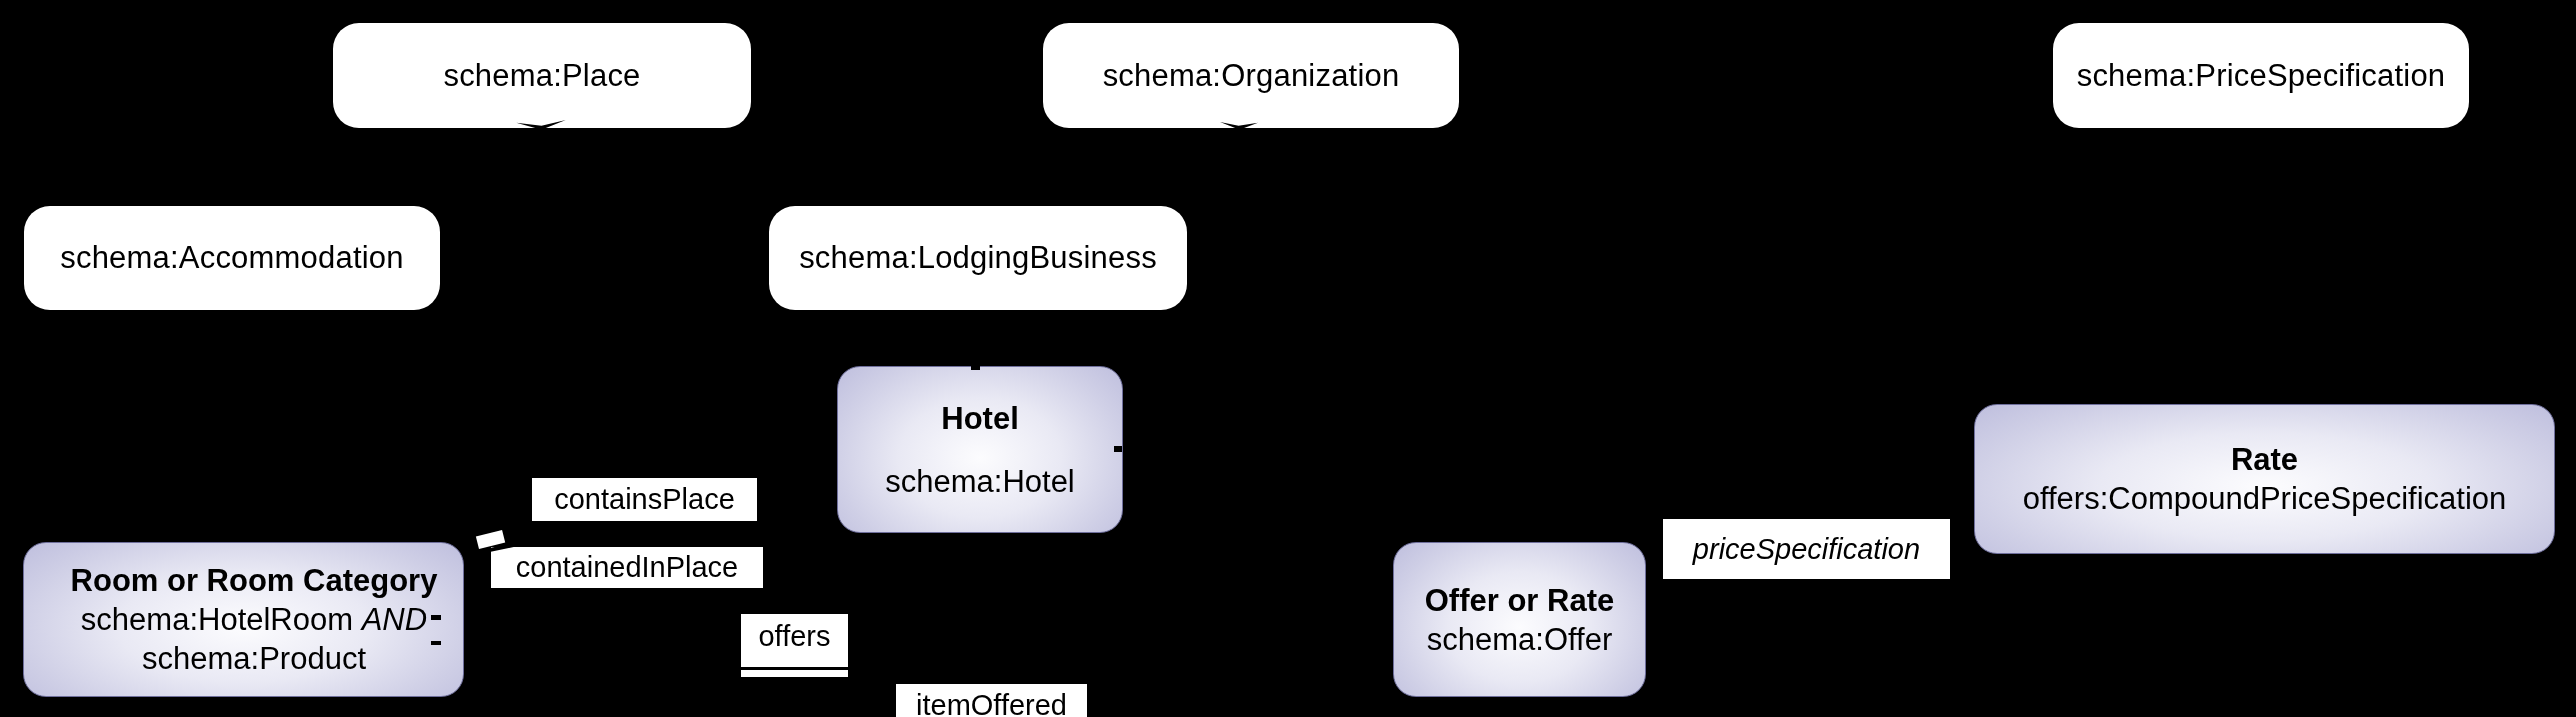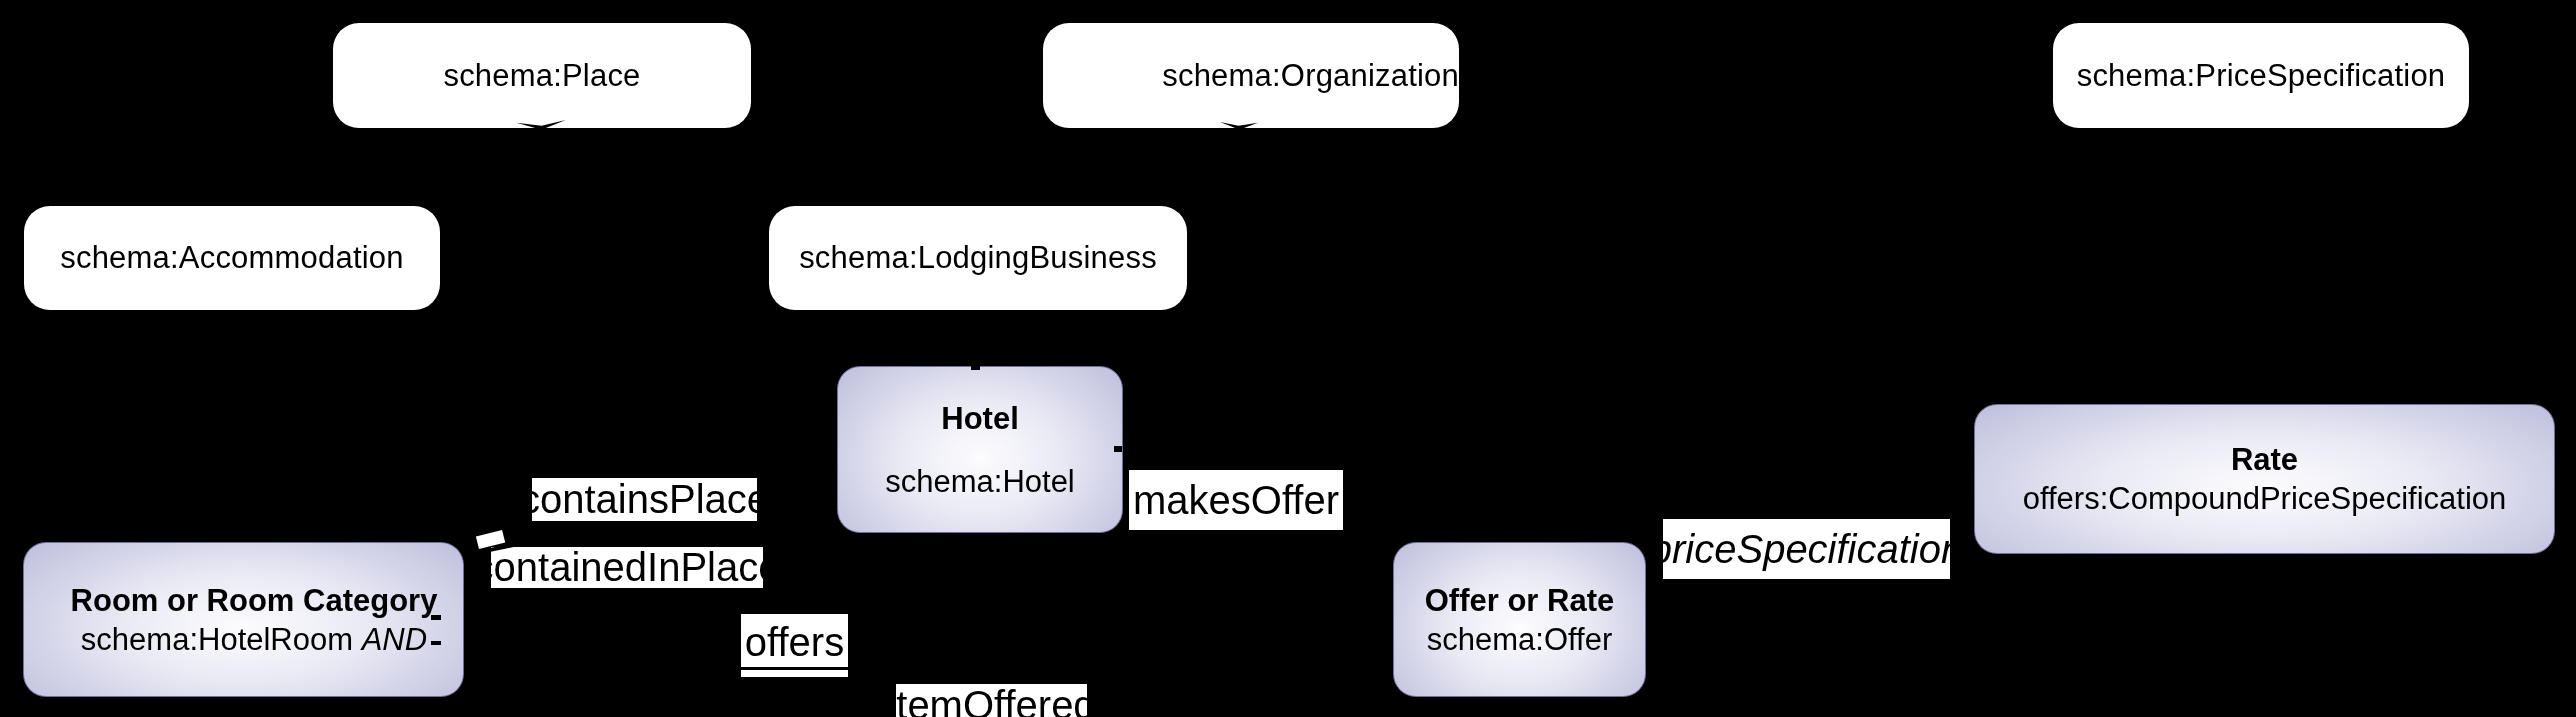--- a/index.html
+++ b/index.html
@@ -45,28 +45,28 @@
   .instance-box .title { font-weight: bold; }
   .instance-box .ital { font-style: italic; }
 
   
   .edge-label {
     position: absolute;
     background: #ffffff;
     display: flex;
     align-items: center;
     justify-content: center;
-    font-size: 40px;
+    font-size: 29px;
     z-index: 2;
     white-space: nowrap;
   }
 
   
   #node-place          { left: 333px;  top: 23px;  width: 418px; height: 105px; text-align: center; }
-  #node-organization   { left: 1043px; top: 23px;  width: 416px; height: 105px; justify-content: flex-end; }
+  #node-organization   { left: 1043px; top: 23px;  width: 416px; height: 105px; }
   #node-pricespec      { left: 2053px; top: 23px;  width: 416px; height: 105px; }
   #node-accommodation  { left: 24px;   top: 206px; width: 416px; height: 104px; }
   #node-lodging        { left: 769px;  top: 206px; width: 418px; height: 104px; }
 
   #node-hotel          { left: 837px;  top: 366px; width: 284px; height: 165px; gap: 24px; }
   #node-room           { left: 23px;   top: 542px; width: 418px; height: 153px; padding-left: 21px; }
   #node-offer          { left: 1393px; top: 542px; width: 251px; height: 153px; }
   #node-rate           { left: 1974px; top: 404px; width: 579px; height: 148px; }
 
   
@@ -140,20 +140,21 @@
     <div class="title">Hotel</div>
     <div>schema:Hotel</div>
   </div>
 
   <div class="instance-box" id="node-room">
     <div class="title">Room or Room Category</div>
     <div>
       <span>schema:HotelRoom</span>
       <span class="ital">AND</span>
     </div>
+    <div>schema:Product</div>
   </div>
 
   <div class="instance-box" id="node-offer">
     <div class="title">Offer or Rate</div>
     <div>schema:Offer</div>
   </div>
 
   <div class="instance-box" id="node-rate">
     <div class="title">Rate</div>
     <div>offers:CompoundPriceSpecification</div>
@@ -165,23 +166,20 @@
   <div class="edge-label" id="label-containedinplace">
     <span>containedInPlace</span>
   </div>
   <div class="edge-label" id="label-offers">
     <span>offers</span>
     <span class="offers-line"></span>
   </div>
   <div class="edge-label" id="label-itemoffered">
     <span>itemOffered</span>
   </div>
-  <div class="edge-label" id="label-makesoffer">
-    <span>makesOffer</span>
-  </div>
   <div class="edge-label" id="label-pricespecification">
     <span>priceSpecification</span>
   </div>
 
   <svg class="arrowhead-svg" id="arrow-place" width="51" height="13.6" viewBox="0 0 52 14">
     <path d="M0,5 L26,12 L51,2 L26,8 Z" fill="#000"></path>
   </svg>
   <svg class="arrowhead-svg" id="arrow-organization" width="39" height="13.6" viewBox="0 0 40 14">
     <path d="M0,4 L20,12 L39,5 L19,8 Z" fill="#000"></path>
   </svg>

